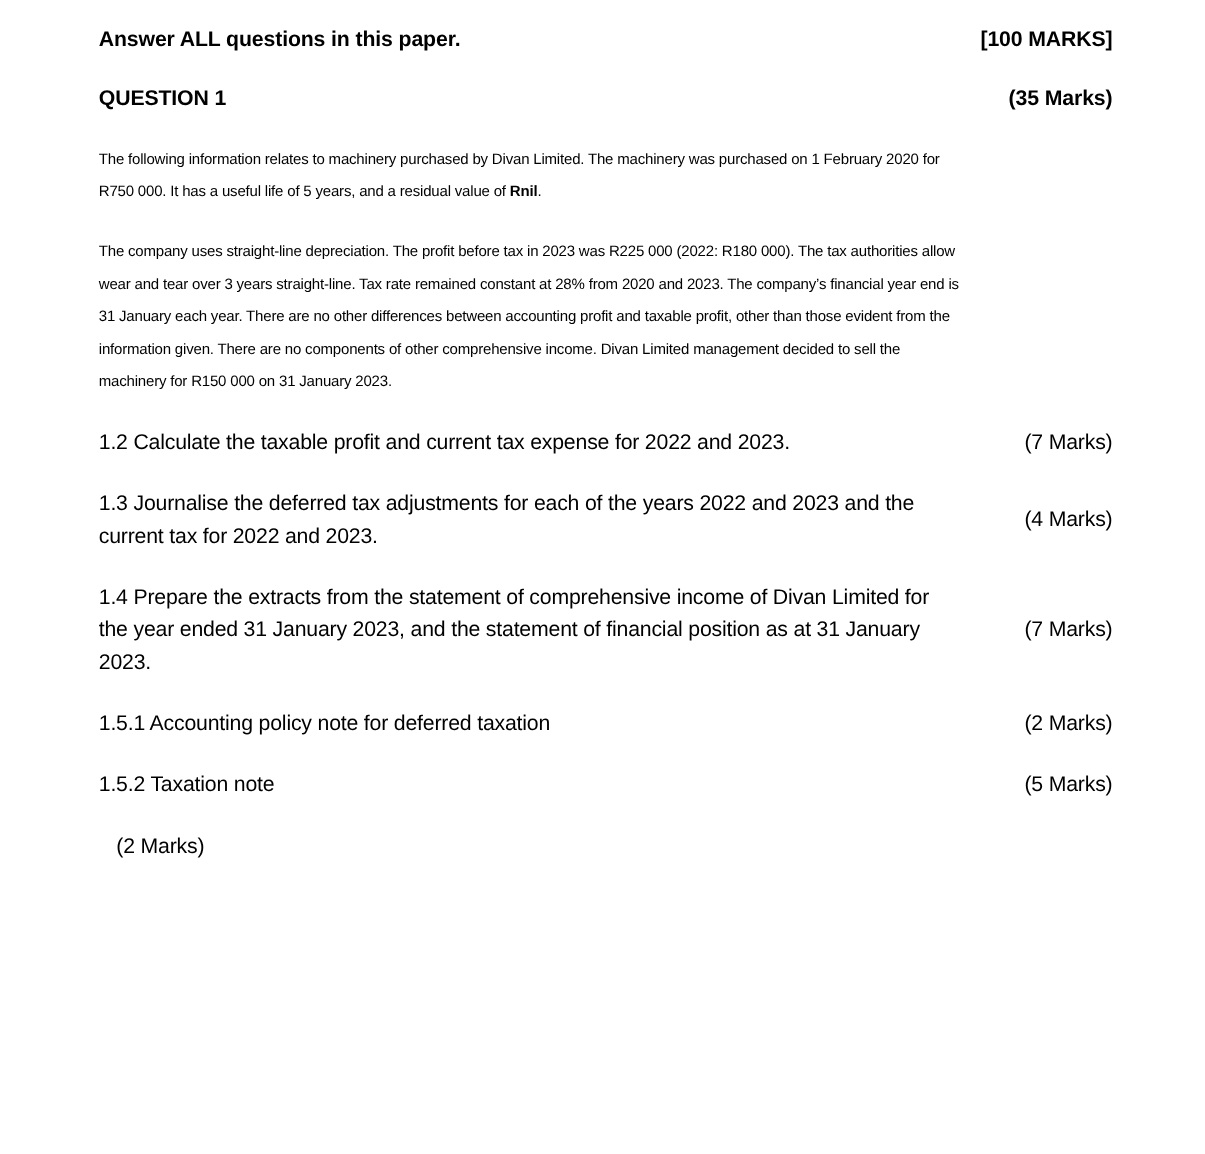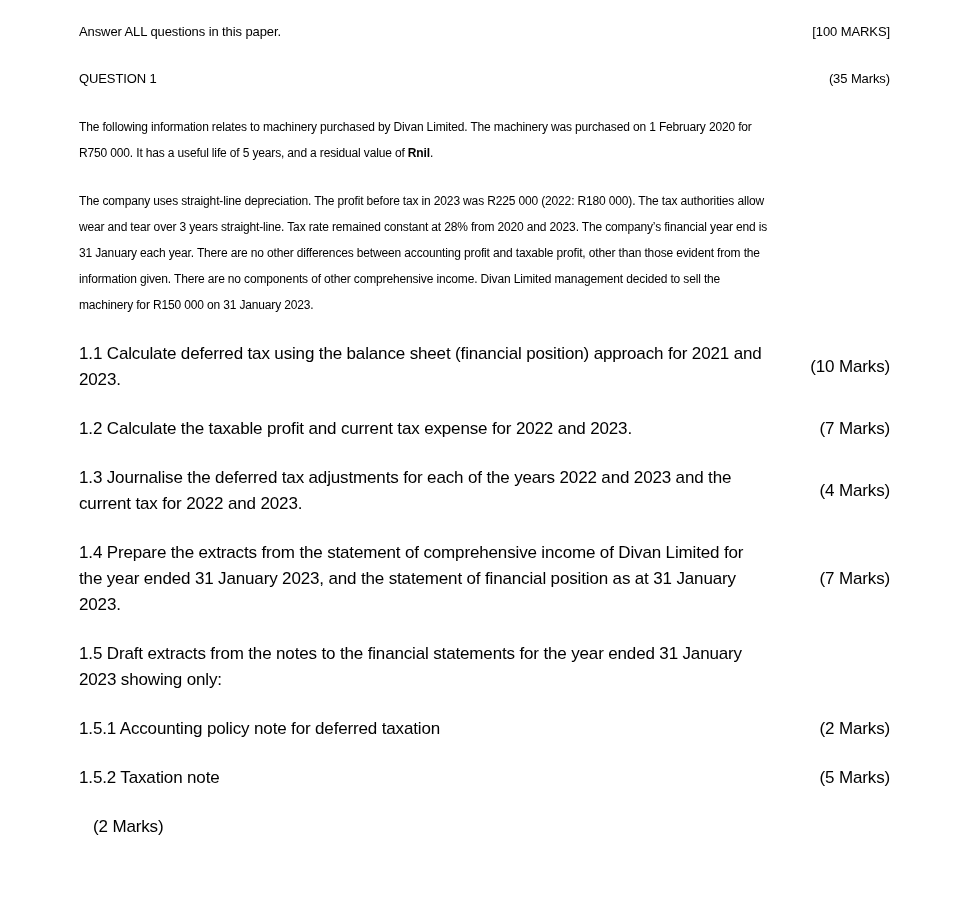--- a/index.html
+++ b/index.html
@@ -39,22 +39,22 @@
     padding-left: 14px;
   }
 
   .hdr-row {
     margin-bottom: 0;
   }
   .hdr-title,
   .hdr-marks,
   .q-title,
   .q-marks {
-    font-weight: normal;
-    font-size: 13px;
+    font-weight: bold;
+    font-size: 17px;
     line-height: 26px;
     letter-spacing: -0.1px;
   }
 
   .spacer-hdr { height: 21px; }
 
   .para {
     font-size: 12px;
     line-height: 26px;
     letter-spacing: -0.15px;
@@ -98,44 +98,36 @@
 
   <div class="row hdr-row">
     <div class="text q-title">QUESTION 1</div>
     <div class="marks q-marks">(35 Marks)</div>
   </div>
 
   <p class="para p1"><span>The following information relates to machinery purchased by Divan Limited. The machinery was purchased on 1 February 2020 for R750 000. It has a useful life of 5 years, and a residual value of </span><b>Rnil</b><span>.</span></p>
 
   <p class="para p2">The company uses straight-line depreciation. The profit before tax in 2023 was R225 000 (2022: R180 000). The tax authorities allow wear and tear over 3 years straight-line. Tax rate remained constant at 28% from 2020 and 2023. The company’s financial year end is 31 January each year. There are no other differences between accounting profit and taxable profit, other than those evident from the information given. There are no components of other comprehensive income. Divan Limited management decided to sell the machinery for R150 000 on 31 January 2023.</p>
 
-  <div class="row item-row two-line">
-    <div class="text item">1.1 Calculate deferred tax using the balance sheet (financial position) approach for 2021 and 2023.</div>
-    <div class="marks">(10 Marks)</div>
-  </div>
 
   <div class="row item-row">
     <div class="text item">1.2 Calculate the taxable profit and current tax expense for 2022 and 2023.</div>
     <div class="marks">(7 Marks)</div>
   </div>
 
   <div class="row item-row two-line">
     <div class="text item">1.3 Journalise the deferred tax adjustments for each of the years 2022 and 2023 and the current tax for 2022 and 2023.</div>
     <div class="marks">(4 Marks)</div>
   </div>
 
   <div class="row item-row three-line">
     <div class="text item">1.4 Prepare the extracts from the statement of comprehensive income of Divan Limited for the year ended 31 January 2023, and the statement of financial position as at 31 January 2023.</div>
     <div class="marks">(7 Marks)</div>
   </div>
 
-  <div class="row item-row">
-    <div class="text item">1.5  Draft extracts from the notes to the financial statements for the year ended 31 January 2023 showing only:</div>
-    <div class="marks"></div>
-  </div>
 
   <div class="row item-row">
     <div class="text item">1.5.1  Accounting policy note for deferred taxation</div>
     <div class="marks">(2 Marks)</div>
   </div>
 
   <div class="row item-row">
     <div class="text item">1.5.2 Taxation note</div>
     <div class="marks">(5 Marks)</div>
   </div>

